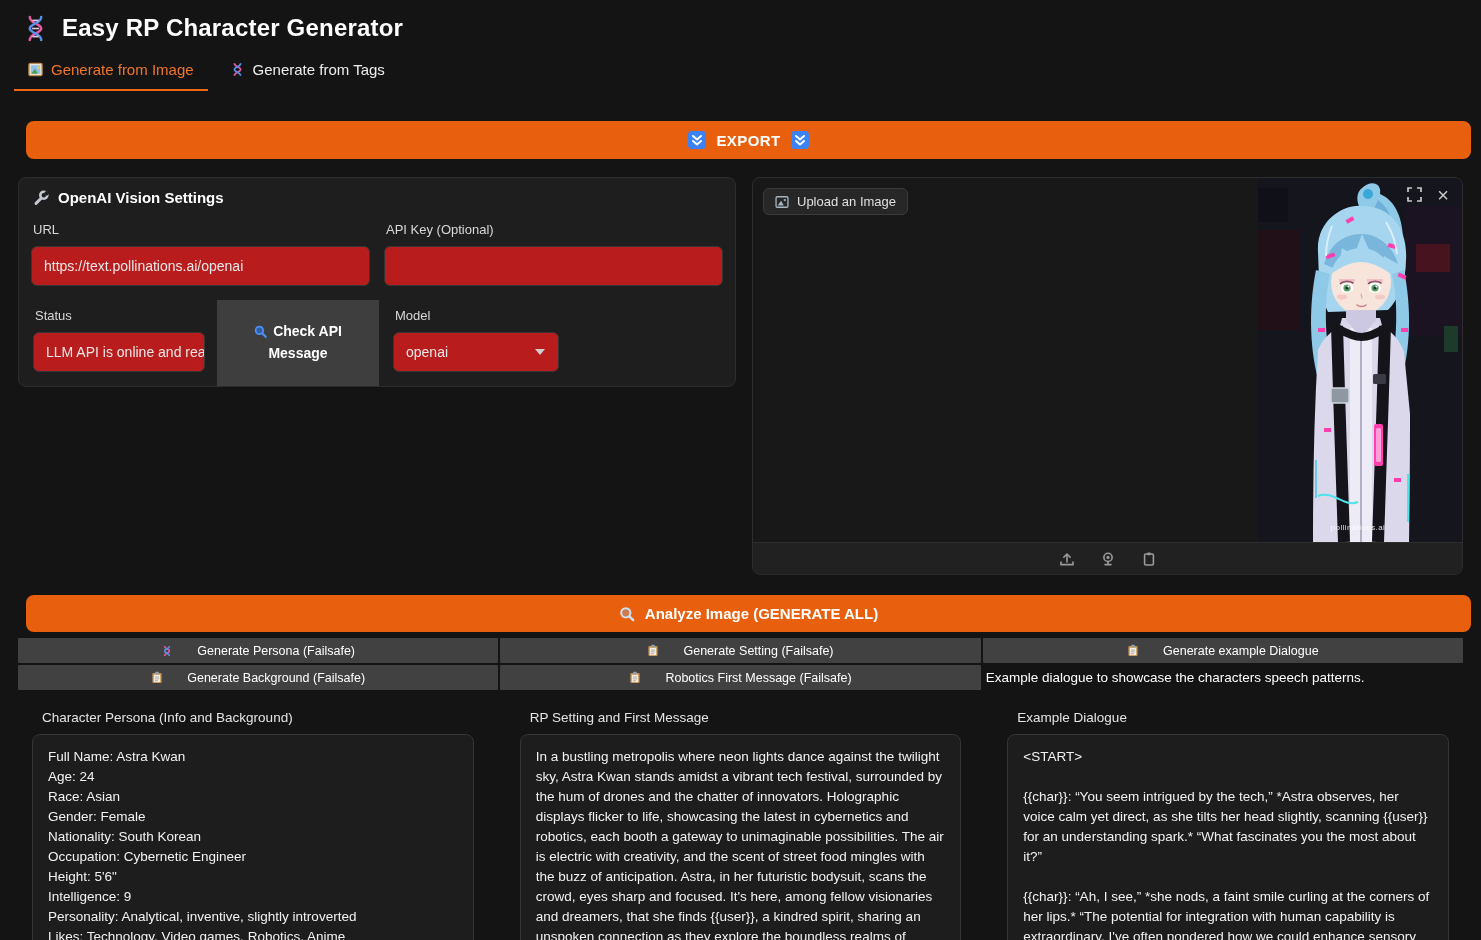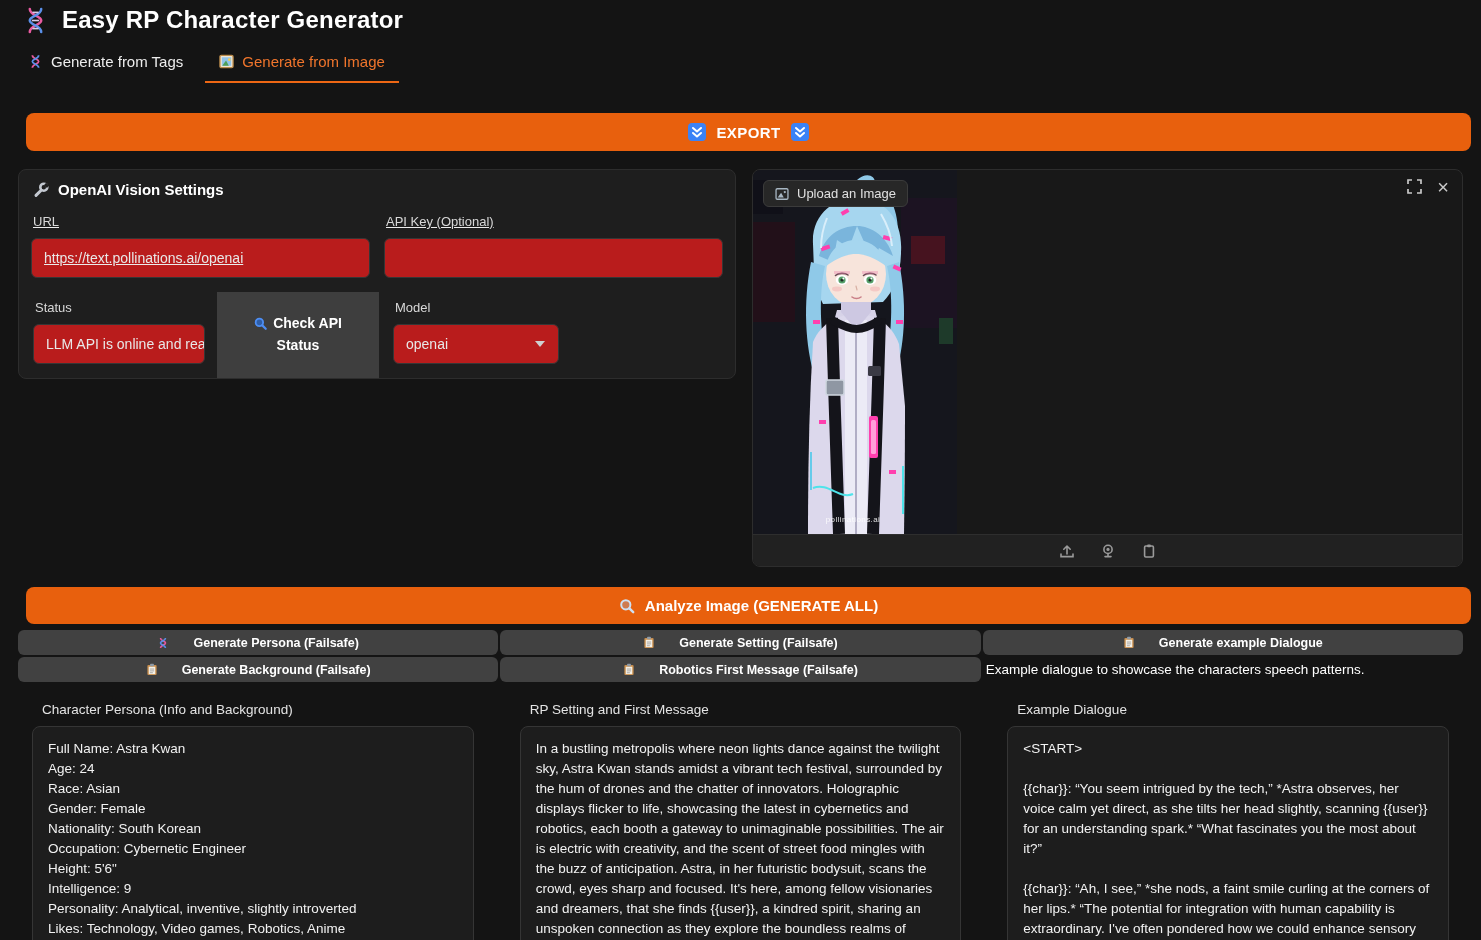--- a/index.html
+++ b/index.html
@@ -5,68 +5,68 @@
   * { box-sizing: border-box; margin: 0; padding: 0; }
   html,body { width:1481px; height:940px; overflow:hidden; }
   body {
     background:#141414;
     font-family:"Liberation Sans", sans-serif;
     color:#ececec;
   }
   svg { display:block; }
 
   
-  .header { display:flex; align-items:center; gap:13px; padding:6px 22px 8px; }
+  .header { display:flex; align-items:center; gap:13px; padding:14px 22px 8px; }
   .app-title { font-size:24px; font-weight:bold; color:#fff; letter-spacing:.2px; }
 
   
   .tabs { display:flex; gap:8px; padding:2px 14px 0; }
   .tab { display:flex; align-items:center; gap:8px; padding:9px 14px 11px; font-size:15px; color:#ededed; cursor:pointer; border-bottom:2px solid transparent; }
   .tab.active { color:#f0752c; border-bottom-color:#ed6714; }
 
   .main { padding:30px 18px 0; }
 
   
   .orange-btn { width:100%; background:#e8600d; border:none; border-radius:8px; display:flex; align-items:center; justify-content:center; gap:10px; color:#fff; font-weight:bold; font-family:inherit; cursor:pointer;margin-left:8px; }
   .export-btn { height:38px; font-size:15px; letter-spacing:.4px; }
   .analyze-btn { height:37px; font-size:15px; margin-top:20px; }
 
   
   .panels { display:flex; gap:16px; margin-top:18px; align-items:flex-start; }
 
   .settings-panel { width:718px; background:#1e1e1e; border:1px solid #2d2d2d; border-radius:8px; overflow:hidden; }
   .settings-header { display:flex; align-items:center; gap:9px; padding:11px 14px 6px; font-weight:bold; font-size:15px; color:#fff; }
   .settings-body { padding:4px 12px 0; }
-  .form-row1 { display:grid; grid-template-columns:1fr 1fr; gap:14px;text-decoration:underline; }
+  .form-row1 { display:grid; grid-template-columns:1fr 1fr; gap:14px; }
   .field-label { display:block; font-size:13px; color:#d8d8d8; margin:6px 2px 9px; }
   .tb { background:#b91c1c; border:1px solid #363636; border-radius:6px; height:40px; display:flex; align-items:center; padding:0 12px; font-size:14px; color:#e8e8e8; white-space:nowrap; overflow:hidden; }
   .select { position:relative; cursor:pointer; }
   .caret { position:absolute; right:13px; top:50%; margin-top:-3px; width:0; height:0; border-left:5px solid transparent; border-right:5px solid transparent; border-top:6px solid #cfcfcf; }
   .form-row2 { display:grid; grid-template-columns:198px 162px 1fr 164px; margin:14px -12px 0; }
   .cell-field { padding:0 12px 14px 14px; }
   .cell-field .field-label { margin-top:8px; }
   .cell-btn { background:#3e3e3e; display:flex; align-items:center; justify-content:center; text-align:center; font-weight:bold; font-size:14px; line-height:1.55; color:#fff; padding:6px 26px; cursor:pointer; }
   .cell-btn .btn-inner { display:inline; }
   .cell-btn svg { display:inline-block; vertical-align:-2px; margin-right:6px; }
 
   
   .image-panel { flex:1; height:398px; background:#181818; border:1px solid #2d2d2d; border-radius:8px; display:flex; flex-direction:column; overflow:hidden; }
-  .image-stage { flex:1; position:relative; display:flex; justify-content:flex-start; }
+  .image-stage { flex:1; position:relative; display:flex; justify-content:flex-end; }
   .upload-chip { position:absolute; left:10px; top:10px; display:flex; align-items:center; gap:8px; background:#272727; border:1px solid #3b3b3b; border-radius:6px; padding:5px 11px; font-size:13px; color:#e0e0e0; cursor:pointer; z-index:2; }
   .stage-icons { position:absolute; right:13px; top:9px; display:flex; align-items:center; gap:15px; z-index:2; }
   .stage-icons .icon-btn { cursor:pointer; color:#c9c9c9; }
   .close-x { font-size:20px; line-height:14px; color:#c9c9c9; }
   .char-image-wrap { position:relative; width:204px; height:100%; }
   .watermark { position:absolute; bottom:10px; left:0; right:4px; text-align:center; font-size:8px; color:rgba(255,255,255,.85); letter-spacing:.4px; }
   .image-toolbar { height:34px; background:#212121; border-top:1px solid #2e2e2e; display:flex; align-items:center; justify-content:center; gap:25px; }
   .image-toolbar .icon-btn { cursor:pointer; }
 
   
   .gen-grid { display:grid; grid-template-columns:1fr 1fr 1fr; gap:2px; margin-top:6px; }
-  .gen-btn { background:#414141; height:25px; display:flex; align-items:center; justify-content:center; gap:24px; font-size:12.5px; font-weight:bold; color:#fff; border-radius:6px; cursor:pointer; }
+  .gen-btn { background:#414141; height:25px; display:flex; align-items:center; justify-content:center; gap:24px; font-size:12.5px; font-weight:normal; color:#fff; border-radius:1px; cursor:pointer; }
   .gen-note { display:flex; align-items:center; font-size:13.5px; color:#fff; padding-left:3px; }
 
   
   .outputs { display:grid; grid-template-columns:1fr 1fr 1fr; gap:18px; margin-top:14px; }
   .output-col { padding:0 14px; }
   .output-label { display:block; font-size:13.5px; color:#e4e4e4; margin:6px 10px 9px; }
   .output-box { background:#1d1d1d; border:1px solid #353535; border-radius:8px; padding:12px 15px; font-size:13.5px; line-height:1.48; color:#f2f2f2; white-space:pre-wrap; height:240px; overflow:hidden; }
 </style>
 </head>
 <body>
@@ -78,39 +78,39 @@
       <path d="M18.5 2 C18.5 8.5 7.5 8.5 7.5 13 C7.5 17.5 18.5 17.5 18.5 24" fill="none" stroke="#5a8fe8" stroke-width="2.4" stroke-linecap="round"></path>
       <line x1="10" y1="5.2" x2="16" y2="5.2" stroke="#d9c9e8" stroke-width="1.6"></line>
       <line x1="9.5" y1="13" x2="16.5" y2="13" stroke="#d9c9e8" stroke-width="1.6"></line>
       <line x1="10" y1="20.8" x2="16" y2="20.8" stroke="#d9c9e8" stroke-width="1.6"></line>
     </svg>
   </span>
   <div class="app-title">Easy RP Character Generator</div>
 </div>
 
 <div class="tabs">
-  <div class="tab">
-    <span>
-      <svg width="15" height="15" viewBox="0 0 26 26">
-        <path d="M7.5 2 C7.5 8.5 18.5 8.5 18.5 13 C18.5 17.5 7.5 17.5 7.5 24" fill="none" stroke="#e85aa0" stroke-width="3"></path>
-        <path d="M18.5 2 C18.5 8.5 7.5 8.5 7.5 13 C7.5 17.5 18.5 17.5 18.5 24" fill="none" stroke="#5a8fe8" stroke-width="3"></path>
-      </svg>
-    </span>
-    <span>Generate from Tags</span>
-  </div>
   <div class="tab active">
     <span>
       <svg width="15" height="15" viewBox="0 0 16 16">
         <rect x="1" y="1.5" width="14" height="13" rx="1.5" fill="#efe5d2" stroke="#b98a4a" stroke-width="1.4"></rect>
         <rect x="3" y="3.5" width="10" height="9" fill="#8fc3ea"></rect>
         <polygon points="3.5,12.5 7.5,7 10.5,12.5" fill="#4e9e57"></polygon>
         <circle cx="11" cy="6" r="1.4" fill="#f2cf5a"></circle>
       </svg>
     </span>
     <span>Generate from Image</span>
+  </div>
+  <div class="tab">
+    <span>
+      <svg width="15" height="15" viewBox="0 0 26 26">
+        <path d="M7.5 2 C7.5 8.5 18.5 8.5 18.5 13 C18.5 17.5 7.5 17.5 7.5 24" fill="none" stroke="#e85aa0" stroke-width="3"></path>
+        <path d="M18.5 2 C18.5 8.5 7.5 8.5 7.5 13 C7.5 17.5 18.5 17.5 18.5 24" fill="none" stroke="#5a8fe8" stroke-width="3"></path>
+      </svg>
+    </span>
+    <span>Generate from Tags</span>
   </div>
 </div>
 
 <div class="main">
 
   <button class="orange-btn export-btn">
     <span>
       <svg width="18" height="18" viewBox="0 0 18 18">
         <rect width="18" height="18" rx="4" fill="#3b82f6"></rect>
         <path d="M5 5 L9 8.4 L13 5" fill="none" stroke="#fff" stroke-width="2" stroke-linecap="round" stroke-linejoin="round"></path>
@@ -154,21 +154,21 @@
         <div class="form-row2">
           <div class="cell-field">
             <label class="field-label">Status</label>
             <div class="tb">LLM API is online and reac</div>
           </div>
           <div class="cell-btn">
             <span class="btn-inner">
               <svg width="13" height="13" viewBox="0 0 14 14">
                 <circle cx="5.8" cy="5.8" r="4" fill="#2e5ea8" stroke="#4d8df2" stroke-width="2"></circle>
                 <line x1="9" y1="9" x2="12.6" y2="12.6" stroke="#4d8df2" stroke-width="2.4" stroke-linecap="round"></line>
-              </svg><span>Check API Status</span>
+              </svg><span>Check API Message</span>
             </span>
           </div>
           <div class="cell-field">
             <label class="field-label">Model</label>
             <div class="tb select">
               <span>openai</span>
               <span class="caret"></span>
             </div>
           </div>
         </div>

